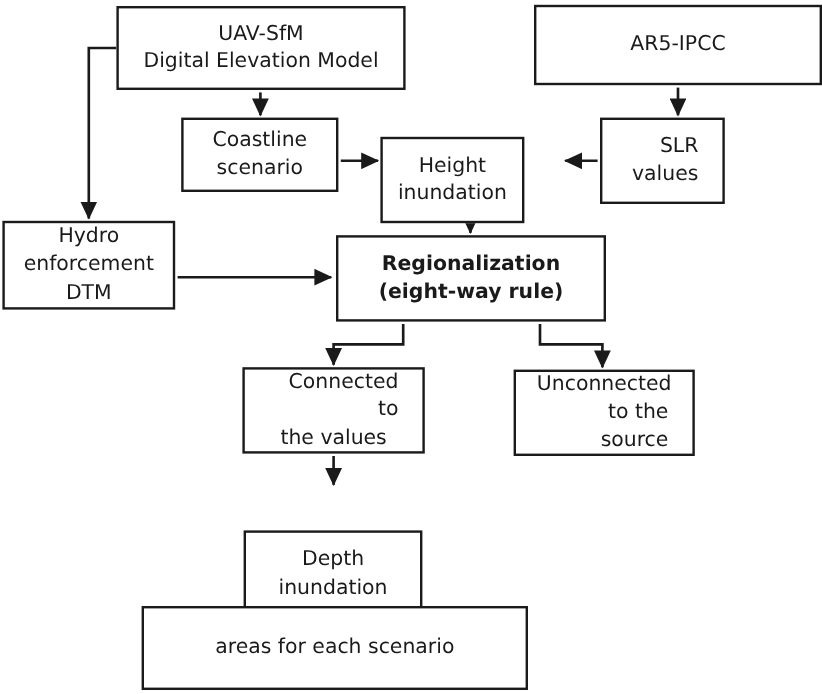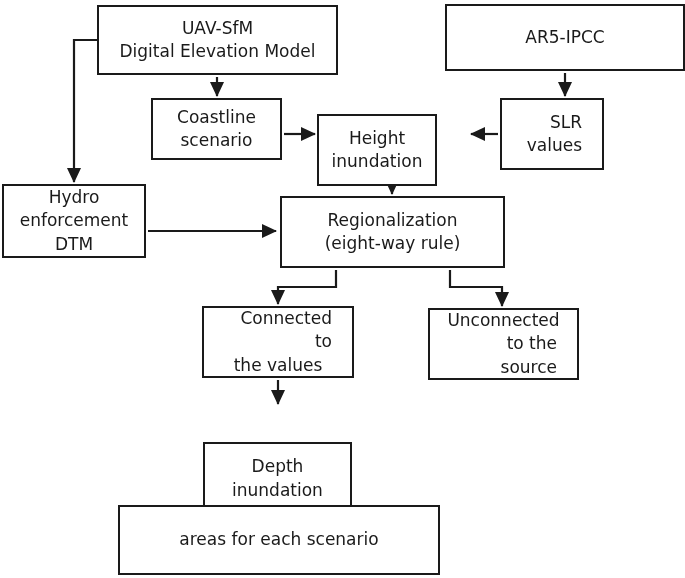--- a/index.html
+++ b/index.html
@@ -44,21 +44,21 @@
     line-height: 1.38;
     padding: 2px 20px;
   }
   
   #node-uav            { left: 97px;  top: 5px;   width: 241px; height: 70px; }
   #node-ar5            { left: 445px; top: 4px;   width: 240px; height: 67px; }
   #node-coastline      { left: 151px; top: 98px;  width: 131px; height: 62px; }
   #node-height         { left: 317px; top: 98px;  width: 120px; height: 72px; margin-top: 16px; }
   #node-slr            { left: 500px; top: 98px;  width: 104px; height: 72px; }
   #node-hydro          { left: 2px;   top: 184px; width: 144px; height: 74px; }
-  #node-regionalization{ left: 280px; top: 196px; width: 225px; height: 72px; }
+  #node-regionalization{ left: 280px; top: 196px; width: 225px; height: 72px; font-weight: bold; }
   #node-connected      { left: 202px; top: 306px; width: 152px; height: 72px; }
   #node-unconnected    { left: 428px; top: 308px; width: 151px; height: 72px; }
   #node-depth          { left: 203px; top: 406px; width: 149px; height: 73px; margin-top: 36px; }
   #node-mapping        { left: 118px; top: 505px; width: 322px; height: 70px; }
 </style>
 </head>
 <body>
 
 <div class="canvas">
 

